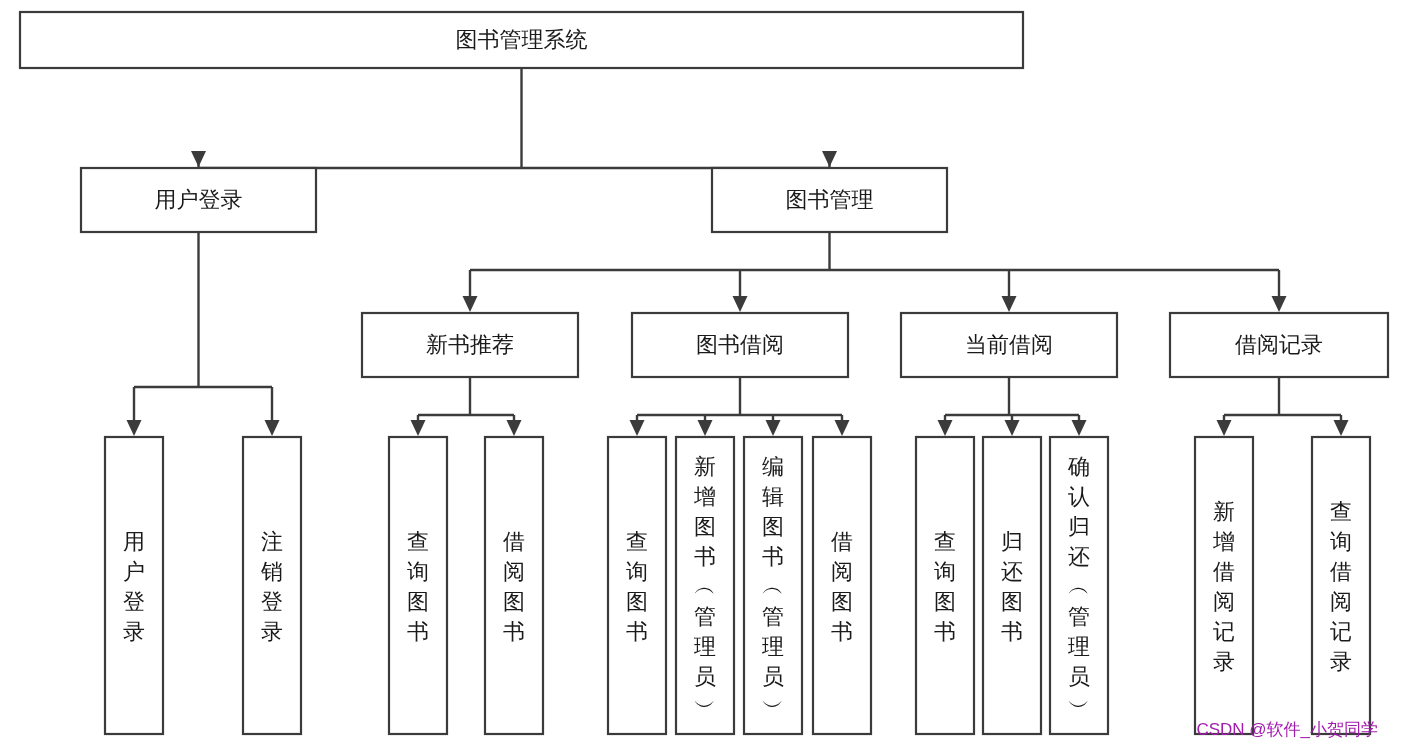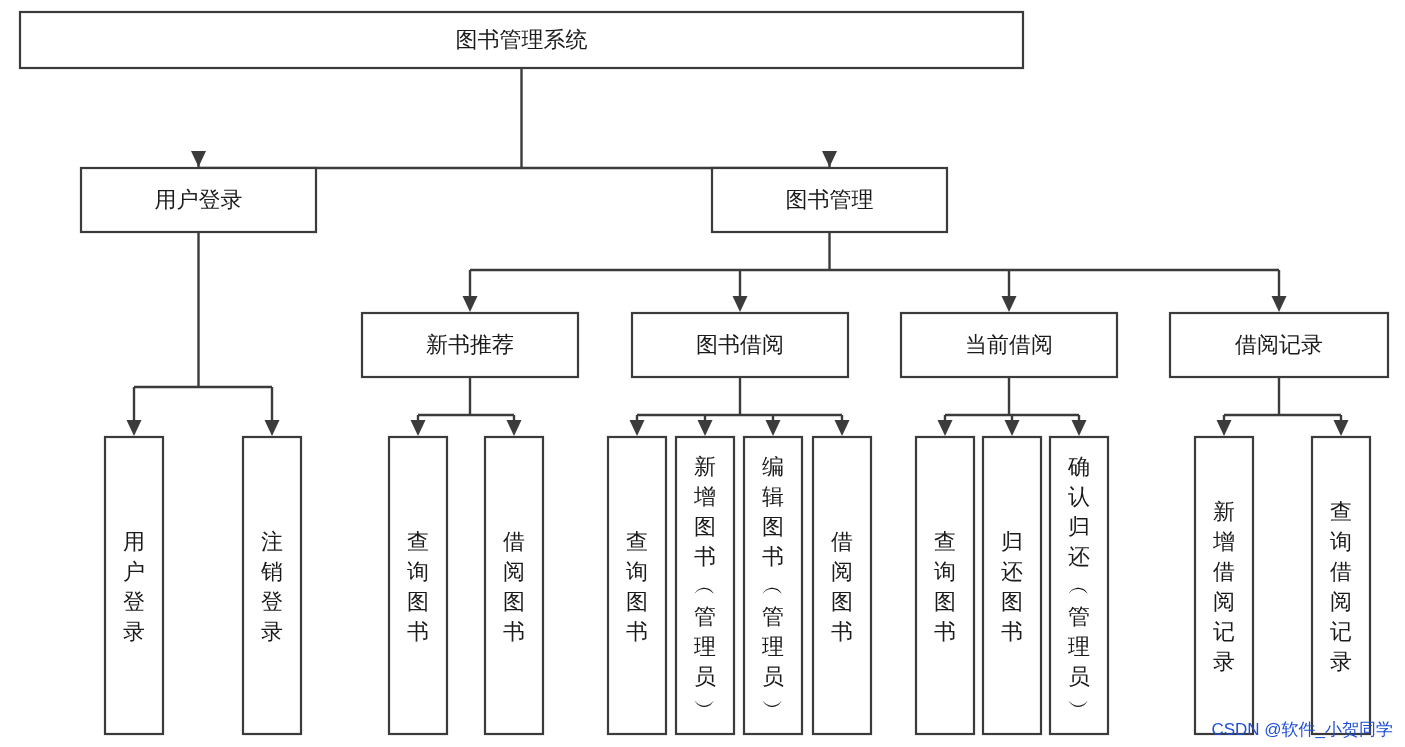--- a/index.html
+++ b/index.html
@@ -43,25 +43,25 @@
   }
   .node-label {
     fill: #1a1a1a;
     font-family: "Liberation Sans", "DejaVu Sans", sans-serif;
     font-size: 22px;
     text-anchor: middle;
     dominant-baseline: middle;
   }
   .watermark {
     position: absolute;
-    right: 12px;
+    right: 27px;
     bottom: 6px;
     font-family: "Liberation Sans", "DejaVu Sans", sans-serif;
     font-size: 17px;
-    color: #1d4ed8;
+    color: #a21caf;
     white-space: nowrap;
     pointer-events: none;
   }
 </style>
 </head>
 <body>
 
 <div id="diagram-root">
   <svg class="diagram" viewBox="0 0 1405 747" xmlns="http://www.w3.org/2000/svg">
     <g id="edge-layer">

